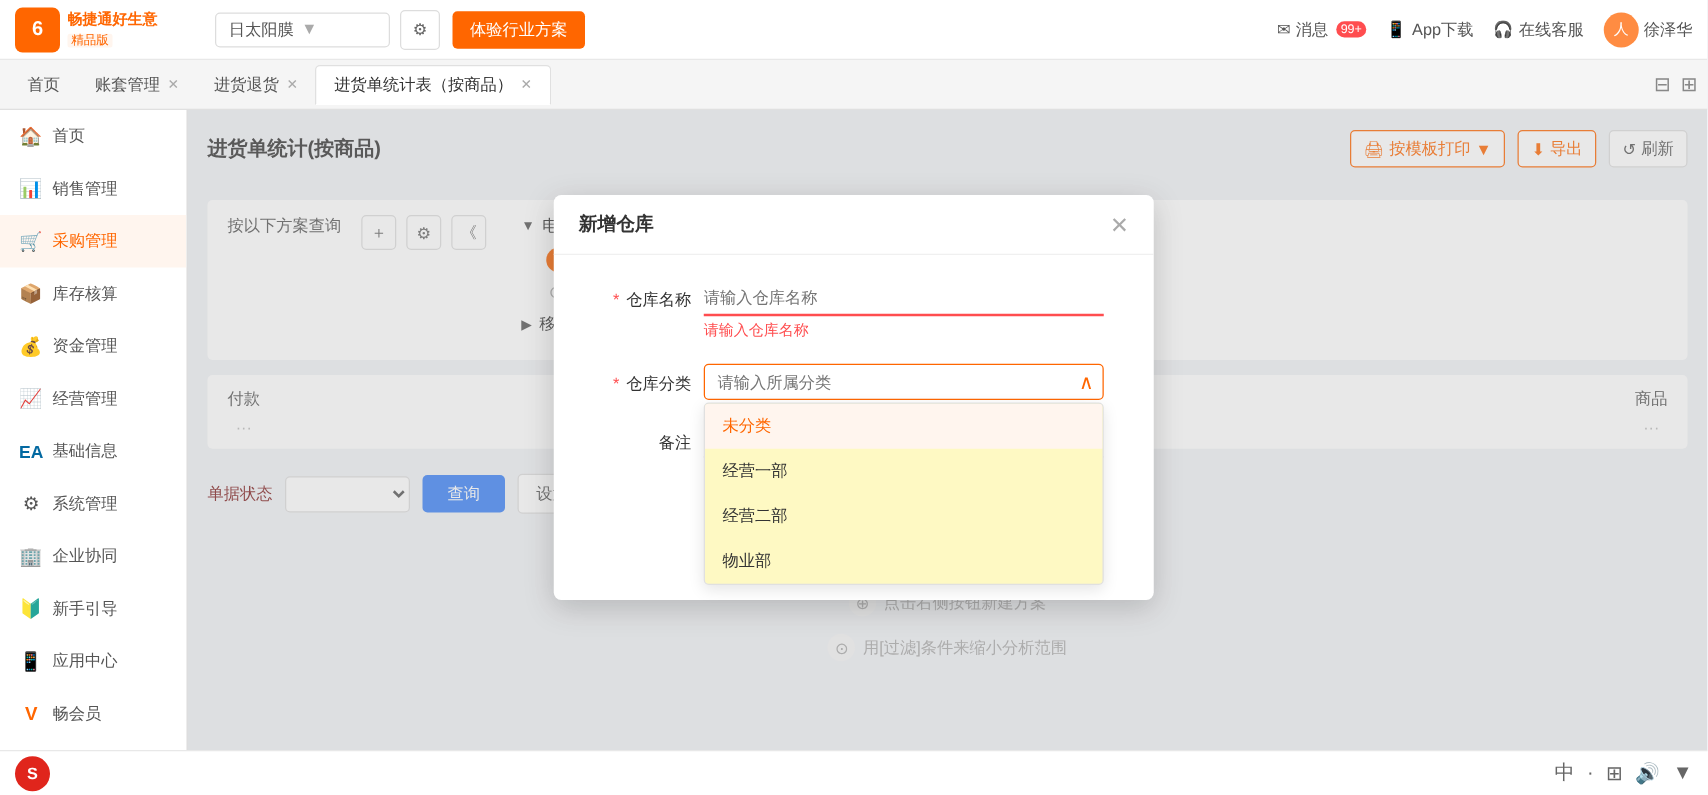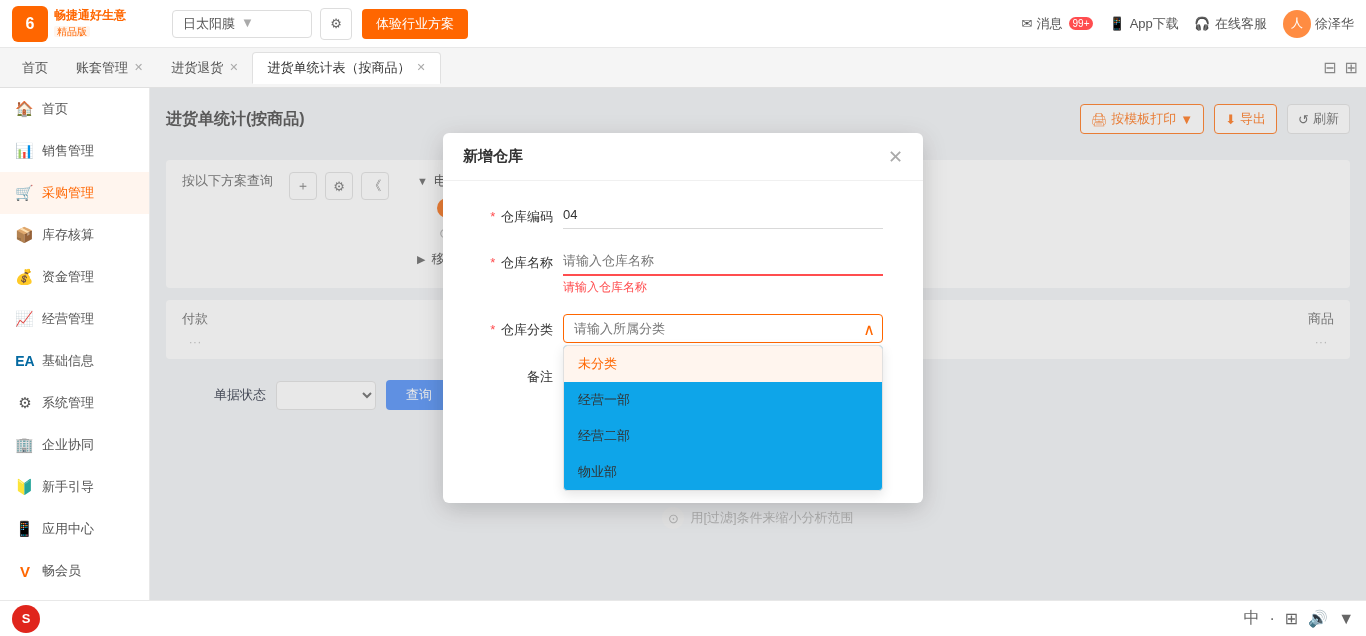--- a/index.html
+++ b/index.html
@@ -353,21 +353,21 @@
       font-size: 16px;
       pointer-events: none;
     }
 
     
     .dropdown-menu {
       position: absolute;
       top: calc(100% + 2px);
       left: 0;
       right: 0;
-      background: #0ea5e9;
+      background: #fef9c3;
       border: 1px solid #e0e0e0;
       border-radius: 4px;
       box-shadow: 0 4px 12px rgba(0,0,0,0.1);
       z-index: 300;
       overflow: hidden;
     }
     .dropdown-item {
       padding: 9px 14px;
       font-size: 13px;
       color: #333;
@@ -706,21 +706,21 @@
         </div>
         <div style="flex:1;"></div>
         <div class="subfilter-item">
           <span class="subfilter-label">商品</span>
           <span class="subfilter-dots">···</span>
         </div>
       </div>
     </div>
 
     <div class="right-filter">
-      <span style="color:#0f172a;margin-left:48px;">单据状态</span>
+      <span style="color:#7f1d1d;">单据状态</span>
       <select class="filter-select">
         <option></option>
       </select>
       <button class="query-btn">查询</button>
       <button class="setting-btn">设置</button>
     </div>
 
     <div style="margin-top:50px;display:flex;flex-direction:column;align-items:center;gap:14px;">
       <div class="hint-item">
         <div class="hint-icon">⊕</div>
@@ -737,29 +737,20 @@
 
 <div class="dimmed-overlay"></div>
 
 <div class="modal">
   <div class="modal-header">
     <span class="modal-title">新增仓库</span>
     <span class="modal-close">✕</span>
   </div>
   <div class="modal-body">
 
-    <div class="form-row">
-      <div class="form-label">
-        <span class="required">*</span>
-        <span>仓库编码</span>
-      </div>
-      <div class="form-control">
-        <input class="form-input" type="text" value="04" style="">
-      </div>
-    </div>
 
     <div class="form-row">
       <div class="form-label">
         <span class="required">*</span>
         <span>仓库名称</span>
       </div>
       <div class="form-control">
         <input class="form-input error-border" type="text" placeholder="请输入仓库名称" style="">
         <div class="error-msg">请输入仓库名称</div>
       </div>

